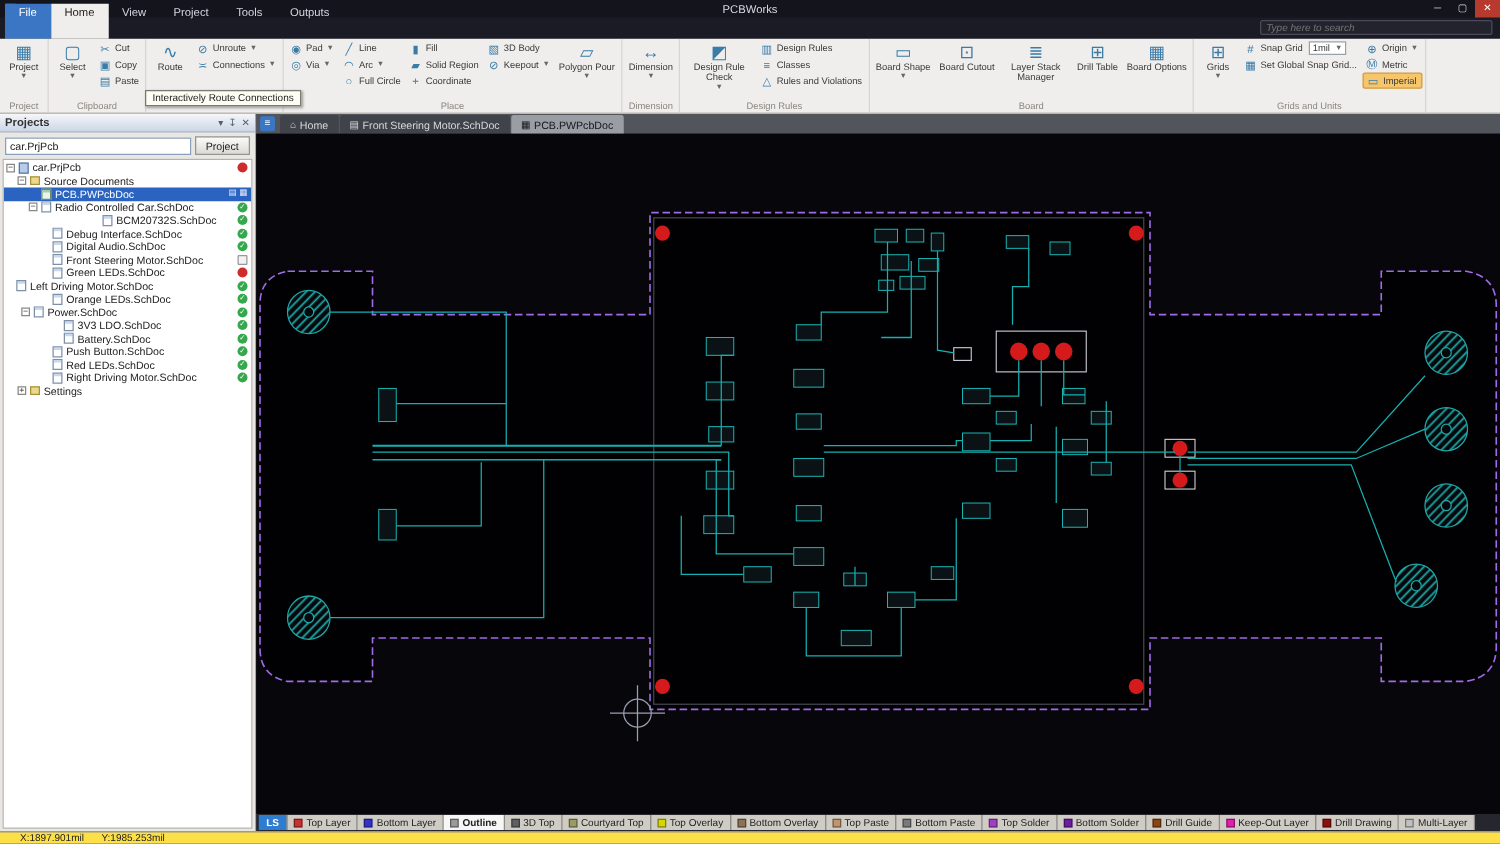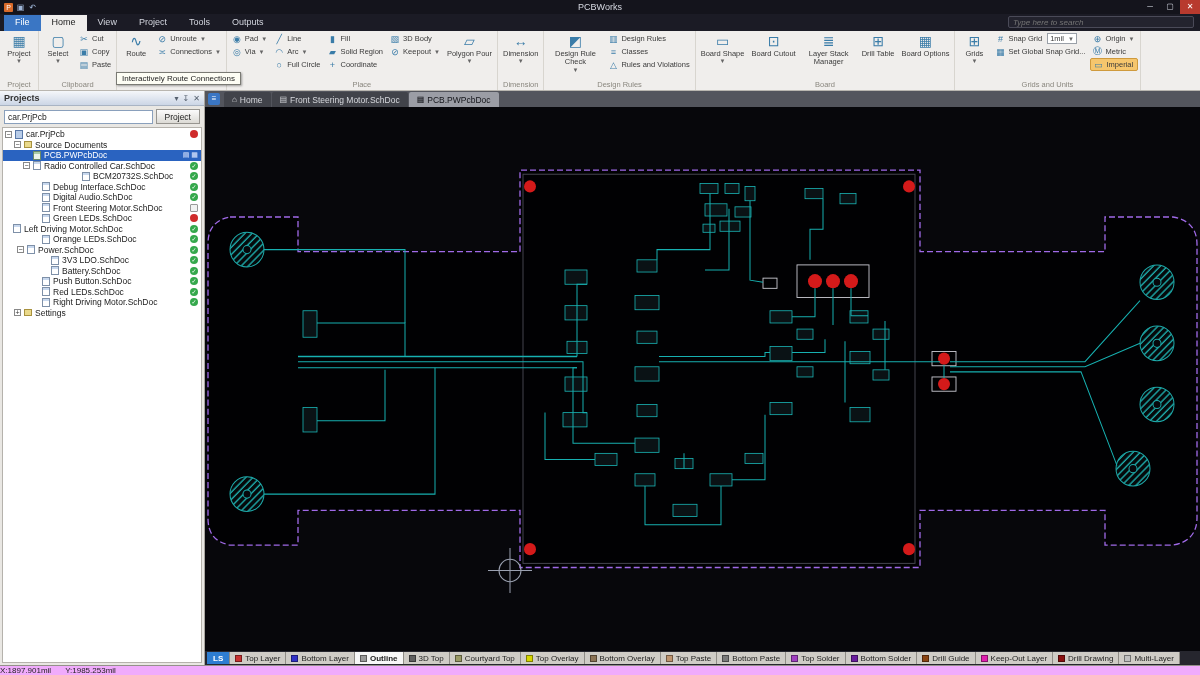--- a/index.html
+++ b/index.html
@@ -11,21 +11,21 @@
   .titlebar .tleft{display:flex;align-items:center;gap:3px;padding-left:4px;}
   .appicon{width:9px;height:9px;background:#d86a2a;color:#fff;font-size:7px;line-height:9px;text-align:center;border-radius:1px;}
   .qicon{width:9px;height:9px;color:#9fb6d8;font-size:8px;line-height:9px;text-align:center;}
   .ttitle{position:absolute;left:0;right:0;text-align:center;font-size:9px;color:#d6d9e2;}
   .winbtns{margin-left:auto;display:flex;height:14px;position:relative;z-index:2;}
   .winbtn{width:20px;height:14px;color:#cfd3dd;font-size:8px;line-height:14px;text-align:center;}
   .winbtn.close{background:#b83a2e;color:#fff;}
 
   
   .menubar{height:17px;background:#1b1b25;display:flex;align-items:flex-end;position:relative;flex:none;}
-  .mtab{padding:2px 11px 3px;font-size:9px;color:#d2d5de;height:16px;}
+  .mtab{padding:2px 11px 3px;font-size:9px;color:#d2d5de;height:28px;}
   .mtab.file{background:#3a76c4;color:#fff;margin-left:4px;}
   .mtab.active{background:#f0eeec;color:#222;}
   .searchbox{position:absolute;right:6px;top:2px;width:186px;height:12px;background:#23232e;border:1px solid #4a4a58;border-radius:2px;color:#8b8fa0;font-size:8px;font-style:italic;padding:0 4px;font-family:"Liberation Sans",sans-serif;}
 
   
   .ribbon{height:60px;background:#f0eeec;border-bottom:1px solid #b9b6b0;display:flex;position:relative;flex:none;overflow:hidden;}
   .rgroup{display:flex;flex-direction:column;border-right:1px solid #d8d5cf;padding:1px 2px 0;flex:none;}
   .rgroup-body{display:flex;align-items:flex-start;gap:1px;flex:1;}
   .rcol{display:flex;flex-direction:column;}
   .rgroup-label{font-size:7.5px;color:#8a877f;text-align:center;height:10px;line-height:10px;white-space:nowrap;}
@@ -74,21 +74,21 @@
   .dtab .dticon{font-size:8px;}
   .canvaswrap{flex:1;min-height:0;background:#07070b;position:relative;}
   .canvaswrap svg{display:block;width:100%;height:100%;}
   .layerbar{height:14px;background:#26262e;display:flex;align-items:center;gap:0;overflow:hidden;flex:none;padding-left:2px;}
   .lchip{display:flex;align-items:center;gap:3px;background:#cfccc6;border-right:1px solid #8f8c86;height:12px;padding:0 5px;font-size:8px;color:#222;white-space:nowrap;}
   .lchip.active{background:#f7f7f7;font-weight:bold;}
   .lchip .lsq{width:7px;height:7px;border:1px solid rgba(0,0,0,.4);flex:none;}
   .lchip.ls{background:#2e7dd1;color:#fff;font-weight:bold;padding:0 6px;}
 
   
-  .statusrow1{height:10px;background:#f0abfc;border-top:1px solid #94918b;font-size:8px;color:#222;display:flex;align-items:center;gap:14px;padding-left:0;flex:none;}
+  .statusrow1{height:10px;background:#fde047;border-top:1px solid #94918b;font-size:8px;color:#222;display:flex;align-items:center;gap:14px;padding-left:16px;flex:none;}
   .statusrow2{height:10px;background:#d6d3cd;border-top:1px solid #aaa79f;font-size:8px;color:#222;display:flex;align-items:center;padding-left:4px;flex:none;}
 </style>
 </head>
 <body>
 
 <div id="app">
 
   <div class="titlebar">
     <div class="tleft">
       <span class="appicon">P</span>

